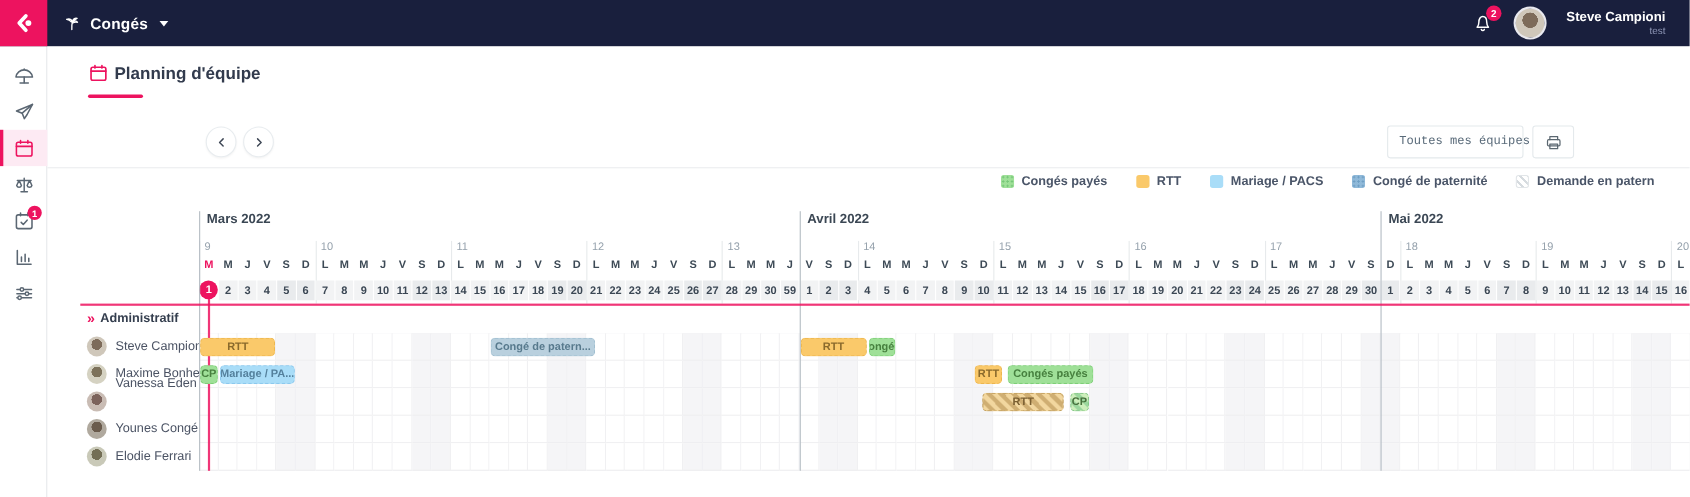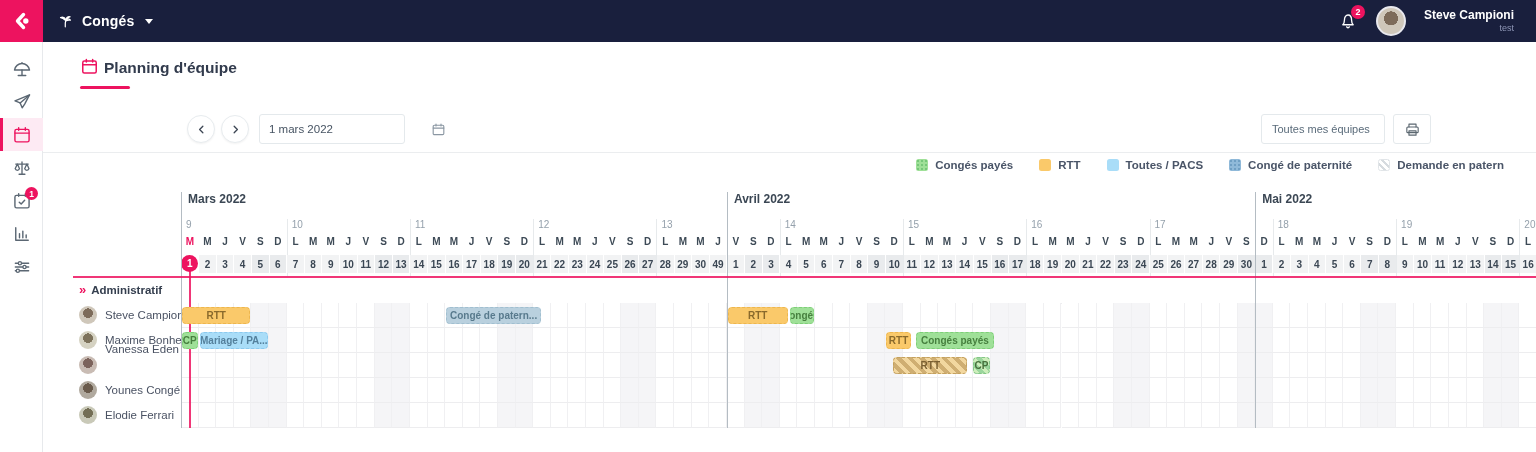--- a/index.html
+++ b/index.html
@@ -58,21 +58,21 @@
   .nav-prev { left:144px; } .nav-next { left:178px; }
   .date-box { position:absolute; left:216px; top:72px; width:146px; height:30px;
               border:1px solid #e4e9ec; border-radius:3px; background:#fff; display:flex;
               align-items:center; padding:0 9px; gap:8px; }
   .date-box input { border:0; outline:0; flex:1; font-size:11.5px; color:#465362;
               font-family:inherit; background:transparent; }
   .date-box .cal-ic { color:#8b97a3; }
   .teams-select { position:absolute; right:151px; top:72px; width:124px; height:30px;
               border:1px solid #e4e9ec; border-radius:3px; background:#fff; display:flex;
               align-items:center; padding:0 10px; gap:6px; cursor:pointer; }
-  .teams-select span { flex:1; font-size:11px; color:#5a6b7a; white-space:nowrap; }
+  .teams-select span { flex:1; font-size:11px; color:#5a6b7a; white-space:nowrap;font-family:Liberation Mono, monospace; }
   .print-btn { position:absolute; right:105px; top:72px; width:38px; height:30px;
               border:1px solid #e4e9ec; border-radius:3px; background:#fff; color:#5b6770;
               display:flex; align-items:center; justify-content:center; cursor:pointer; }
 
   .toolbar-divider { position:absolute; left:0; top:110px; width:1493px; border-top:1px solid #ebedef; }
 
   .legend { position:absolute; right:32px; top:117px; display:flex; gap:26px; align-items:center; }
   .legend-item { display:flex; align-items:center; gap:7px; font-size:11.5px; color:#4a5568; font-weight:bold; }
   .sw { width:12px; height:12px; border-radius:2.5px; }
   .sw-cp  { background:#9fe098; background-image:radial-gradient(#76c779 0.9px, transparent 1px); background-size:4px 4px; }
@@ -229,29 +229,20 @@
   <div class="nav-circle nav-prev">
     <svg width="13" height="13" viewBox="0 0 24 24" fill="none" stroke="currentColor" stroke-width="2.4" stroke-linecap="round" stroke-linejoin="round">
         <path d="M14.5 6 8.5 12l6 6"></path>
       </svg>
   </div>
   <div class="nav-circle nav-next">
     <svg width="13" height="13" viewBox="0 0 24 24" fill="none" stroke="currentColor" stroke-width="2.4" stroke-linecap="round" stroke-linejoin="round">
         <path d="M9.5 6l6 6-6 6"></path>
       </svg>
   </div>
-  <div class="date-box">
-    <input type="text" readonly="" value="1 mars 2022" style="">
-    <span class="cal-ic">
-      <svg width="15" height="15" viewBox="0 0 24 24" fill="none" stroke="currentColor" stroke-width="1.8" stroke-linecap="round" stroke-linejoin="round">
-          <rect x="3.5" y="5.2" width="17" height="15" rx="2"></rect>
-          <path d="M3.5 9.7h17M8 3.2v3M16 3.2v3"></path>
-        </svg>
-    </span>
-  </div>
 
   <div class="teams-select">
     <span>Toutes mes équipes</span>
     <svg width="13" height="13" viewBox="0 0 24 24" fill="none" stroke="#98a3ad" stroke-width="2.2" stroke-linecap="round" stroke-linejoin="round">
         <path d="M6 9.5l6 6 6-6"></path>
       </svg>
   </div>
   <div class="print-btn">
     <svg width="17" height="17" viewBox="0 0 24 24" fill="none" stroke="currentColor" stroke-width="1.6" stroke-linecap="round" stroke-linejoin="round">
         <path d="M7 8.5v-4h10v4"></path>
@@ -266,21 +257,21 @@
     <div class="legend-item">
       <span class="sw sw-cp"></span>
       <span>Congés payés</span>
     </div>
     <div class="legend-item">
       <span class="sw sw-rtt"></span>
       <span>RTT</span>
     </div>
     <div class="legend-item">
       <span class="sw sw-mar"></span>
-      <span>Toutes / PACS</span>
+      <span>Mariage / PACS</span>
     </div>
     <div class="legend-item">
       <span class="sw sw-pat"></span>
       <span>Congé de paternité</span>
     </div>
     <div class="legend-item">
       <span class="sw sw-pen"></span>
       <span>Demande en patern</span>
     </div>
   </div>
@@ -764,21 +755,21 @@
       <div class="day-num wk" style="left: 578.75px; top: 213px; width: 16.61px;">26</div>
       <div class="day-letter" style="left: 595.86px; top: 194px; width: 17.61px;">D</div>
       <div class="day-num wk" style="left: 596.36px; top: 213px; width: 16.61px;">27</div>
       <div class="day-letter" style="left: 613.47px; top: 194px; width: 17.61px;">L</div>
       <div class="day-num" style="left: 613.97px; top: 213px; width: 16.61px;">28</div>
       <div class="day-letter" style="left: 631.08px; top: 194px; width: 17.61px;">M</div>
       <div class="day-num" style="left: 631.58px; top: 213px; width: 16.61px;">29</div>
       <div class="day-letter" style="left: 648.69px; top: 194px; width: 17.61px;">M</div>
       <div class="day-num" style="left: 649.19px; top: 213px; width: 16.61px;">30</div>
       <div class="day-letter" style="left: 666.3px; top: 194px; width: 17.61px;">J</div>
-      <div class="day-num" style="left: 666.8px; top: 213px; width: 16.61px;">49</div>
+      <div class="day-num" style="left: 666.8px; top: 213px; width: 16.61px;">59</div>
       <div class="day-letter" style="left: 683.91px; top: 194px; width: 17.61px;">V</div>
       <div class="day-num" style="left: 684.41px; top: 213px; width: 16.61px;">1</div>
       <div class="day-letter" style="left: 701.52px; top: 194px; width: 17.61px;">S</div>
       <div class="day-num wk" style="left: 702.02px; top: 213px; width: 16.61px;">2</div>
       <div class="day-letter" style="left: 719.13px; top: 194px; width: 17.61px;">D</div>
       <div class="day-num wk" style="left: 719.63px; top: 213px; width: 16.61px;">3</div>
       <div class="day-letter" style="left: 736.74px; top: 194px; width: 17.61px;">L</div>
       <div class="day-num" style="left: 737.24px; top: 213px; width: 16.61px;">4</div>
       <div class="day-letter" style="left: 754.35px; top: 194px; width: 17.61px;">M</div>
       <div class="day-num" style="left: 754.85px; top: 213px; width: 16.61px;">5</div>

